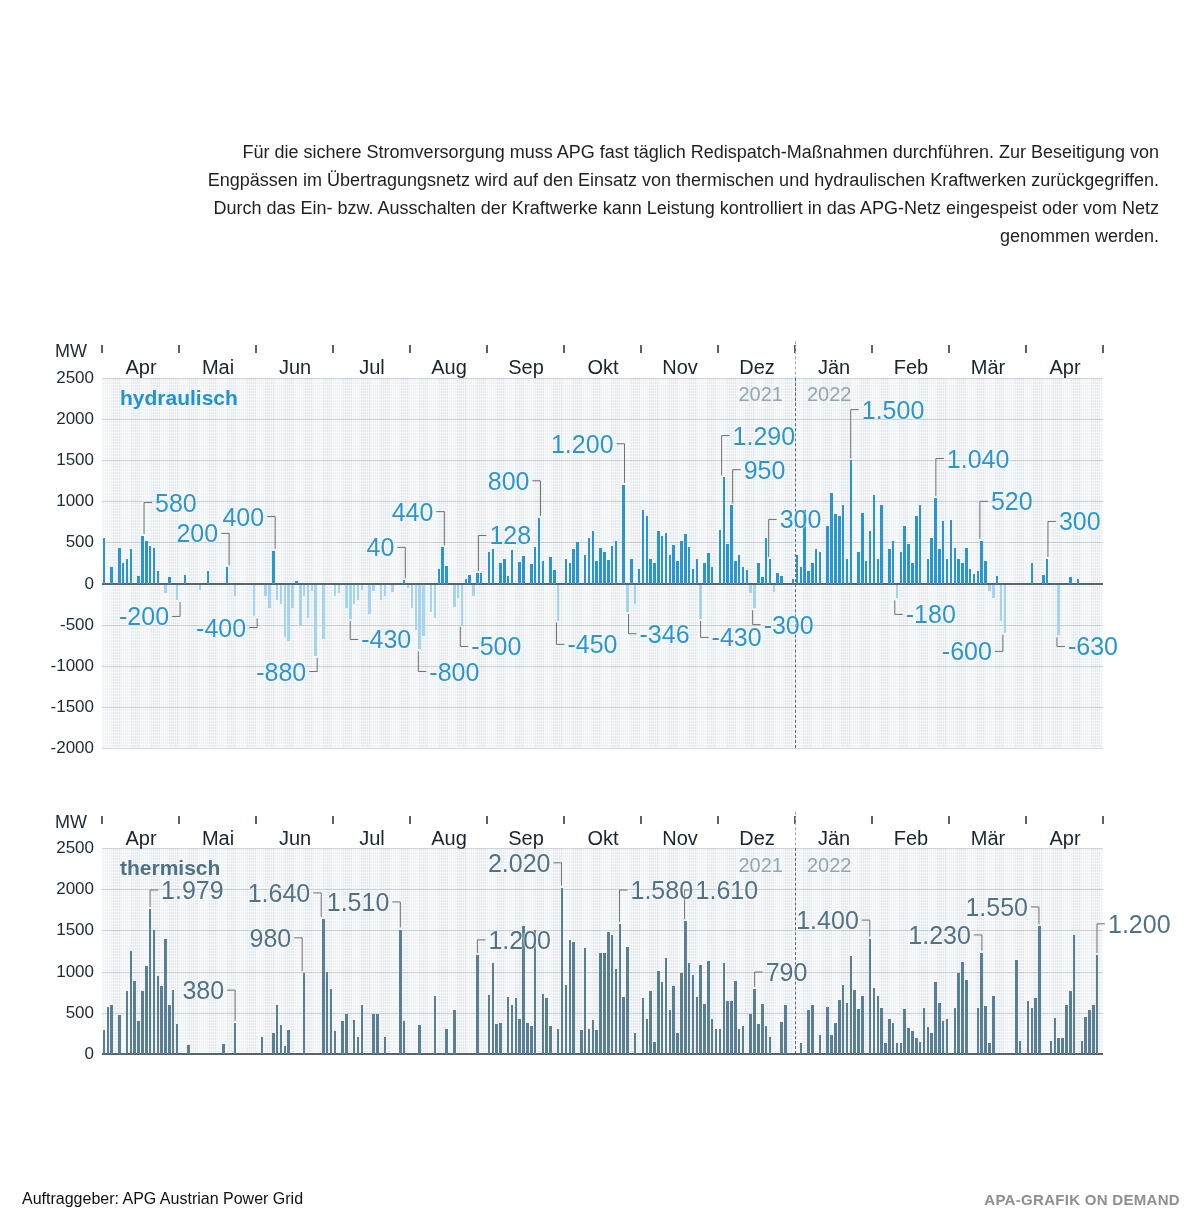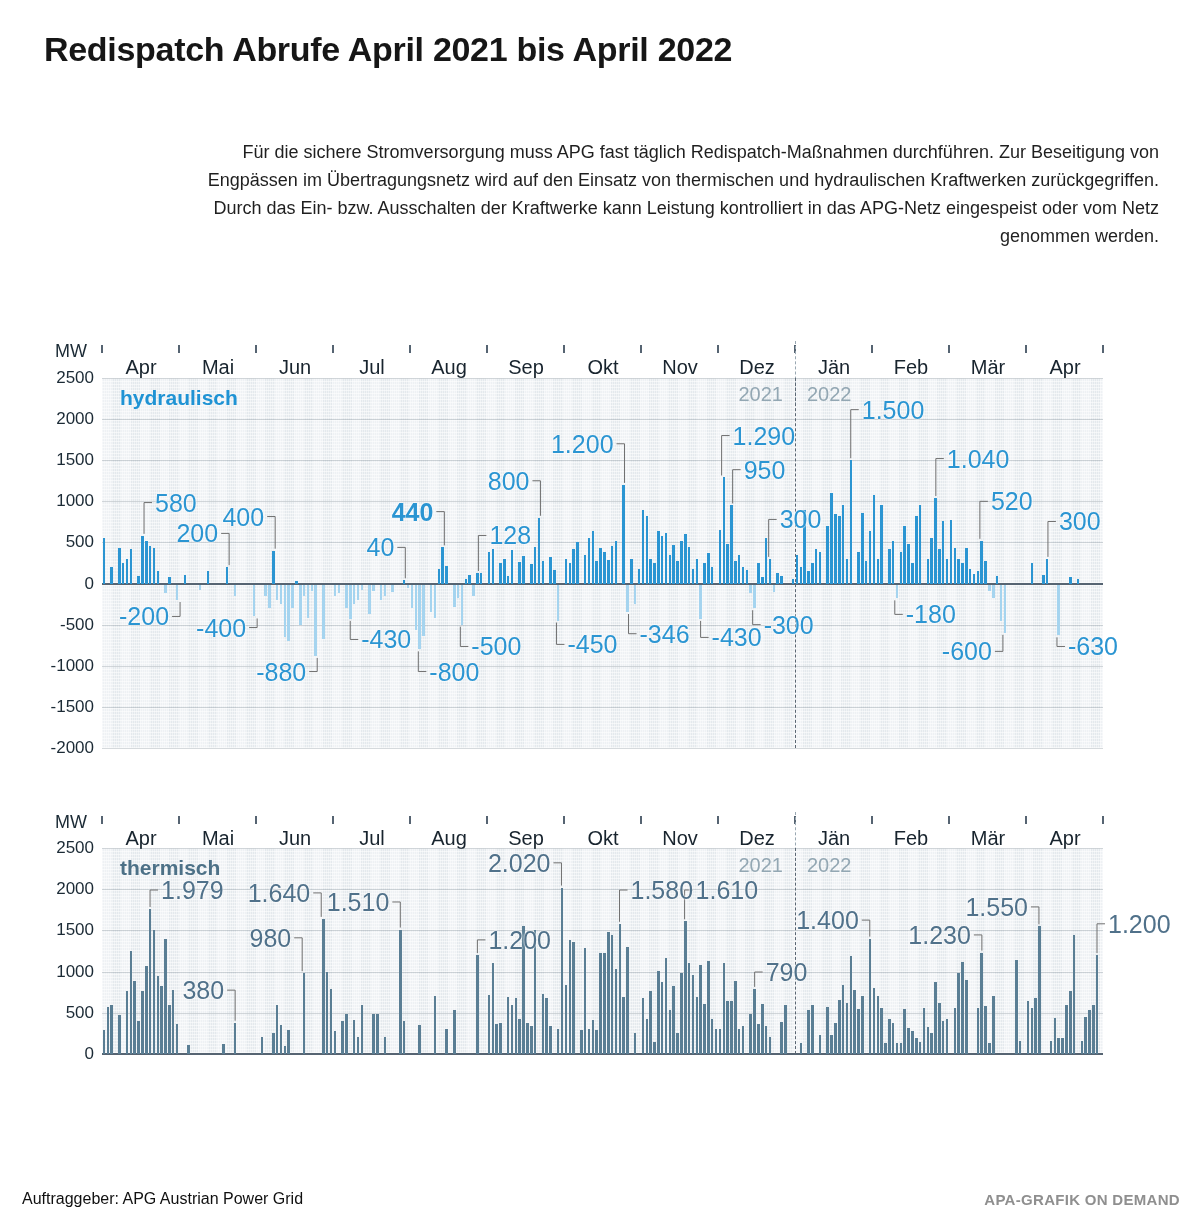--- a/index.html
+++ b/index.html
@@ -39,21 +39,20 @@
   .yr-left{text-align:right;width:140px;}
   .div2{position:absolute;top:0;height:64px;border-left:1px dashed #9aa8b2;}
   .footer-left{position:absolute;left:22px;top:1190px;font-size:16px;color:#101010;}
   .footer-right{position:absolute;right:20px;top:1191px;font-size:15px;font-weight:700;
                 color:#8f8f8f;letter-spacing:.3px;}
 </style>
 </head>
 <body>
 
 <div class="page">
-  <h1 class="title">Redispatch Abrufe April 2021 bis April 2022</h1>
   <p class="intro">Für die sichere Stromversorgung muss APG fast täglich Redispatch-Maßnahmen durchführen. Zur Beseitigung von
 Engpässen im Übertragungsnetz wird auf den Einsatz von thermischen und hydraulischen Kraftwerken zurückgegriffen.
 Durch das Ein- bzw. Ausschalten der Kraftwerke kann Leistung kontrolliert in das APG-Netz eingespeist oder vom Netz
 genommen werden.</p>
 
   <section class="chart-sec" id="sec0">
     <div class="mw">MW</div>
     <div class="ylabels">
         <div class="ylab" style="top: 27px;">2500</div>
         <div class="ylab" style="top: 68.1111px;">2000</div>
@@ -304,21 +303,21 @@
         <div class="bar" style="left: 967px; width: 2.55px; top: 198.978px; height: 6.57778px; background: rgb(43, 149, 210);"></div>
         <div class="bar" style="left: 974.7px; width: 2.55px; top: 200.622px; height: 4.93333px; background: rgb(43, 149, 210);"></div>
         <div class="ann" style="top: 113.567px; left: 53.042px; color: rgb(43, 149, 210);">580</div>
         <div class="ann" style="top: 227.444px; right: 933.922px; color: rgb(43, 149, 210);">-200</div>
         <div class="ann" style="top: 144.4px; right: 884.873px; color: rgb(43, 149, 210);">200</div>
         <div class="ann" style="top: 127.544px; right: 838.827px; color: rgb(43, 149, 210);">400</div>
         <div class="ann" style="top: 238.544px; right: 856.845px; color: rgb(43, 149, 210); margin-left: 19px;">-400</div>
         <div class="ann" style="top: 282.533px; right: 796.785px; color: rgb(43, 149, 210);">-880</div>
         <div class="ann" style="top: 250.467px; left: 259.248px; color: rgb(43, 149, 210);">-430</div>
         <div class="ann" style="top: 158.378px; right: 708.697px; color: rgb(43, 149, 210);">40</div>
-        <div class="ann" style="top: 122.611px; right: 669.658px; color: rgb(43, 149, 210); font-weight: bold;">440</div>
+        <div class="ann" style="top: 122.611px; right: 669.658px; color: rgb(43, 149, 210);">440</div>
         <div class="ann" style="top: 282.533px; left: 327.316px; color: rgb(43, 149, 210);">-800</div>
         <div class="ann" style="top: 146.456px; left: 387.376px; color: rgb(43, 149, 210);">128</div>
         <div class="ann" style="top: 257.456px; left: 369.358px; color: rgb(43, 149, 210);">-500</div>
         <div class="ann" style="top: 91.7778px; right: 573.562px; color: rgb(43, 149, 210);">800</div>
         <div class="ann" style="top: 255.4px; left: 465.454px; color: rgb(43, 149, 210);">-450</div>
         <div class="ann" style="top: 54.7778px; right: 489.478px; color: rgb(43, 149, 210);">1.200</div>
         <div class="ann" style="top: 244.711px; left: 537.526px; color: rgb(43, 149, 210);">-346</div>
         <div class="ann" style="top: 46.5556px; left: 630.619px; color: rgb(43, 149, 210);">1.290</div>
         <div class="ann" style="top: 80.6778px; left: 641.63px; color: rgb(43, 149, 210);">950</div>
         <div class="ann" style="top: 248.411px; left: 609.598px; color: rgb(43, 149, 210);">-430</div>

